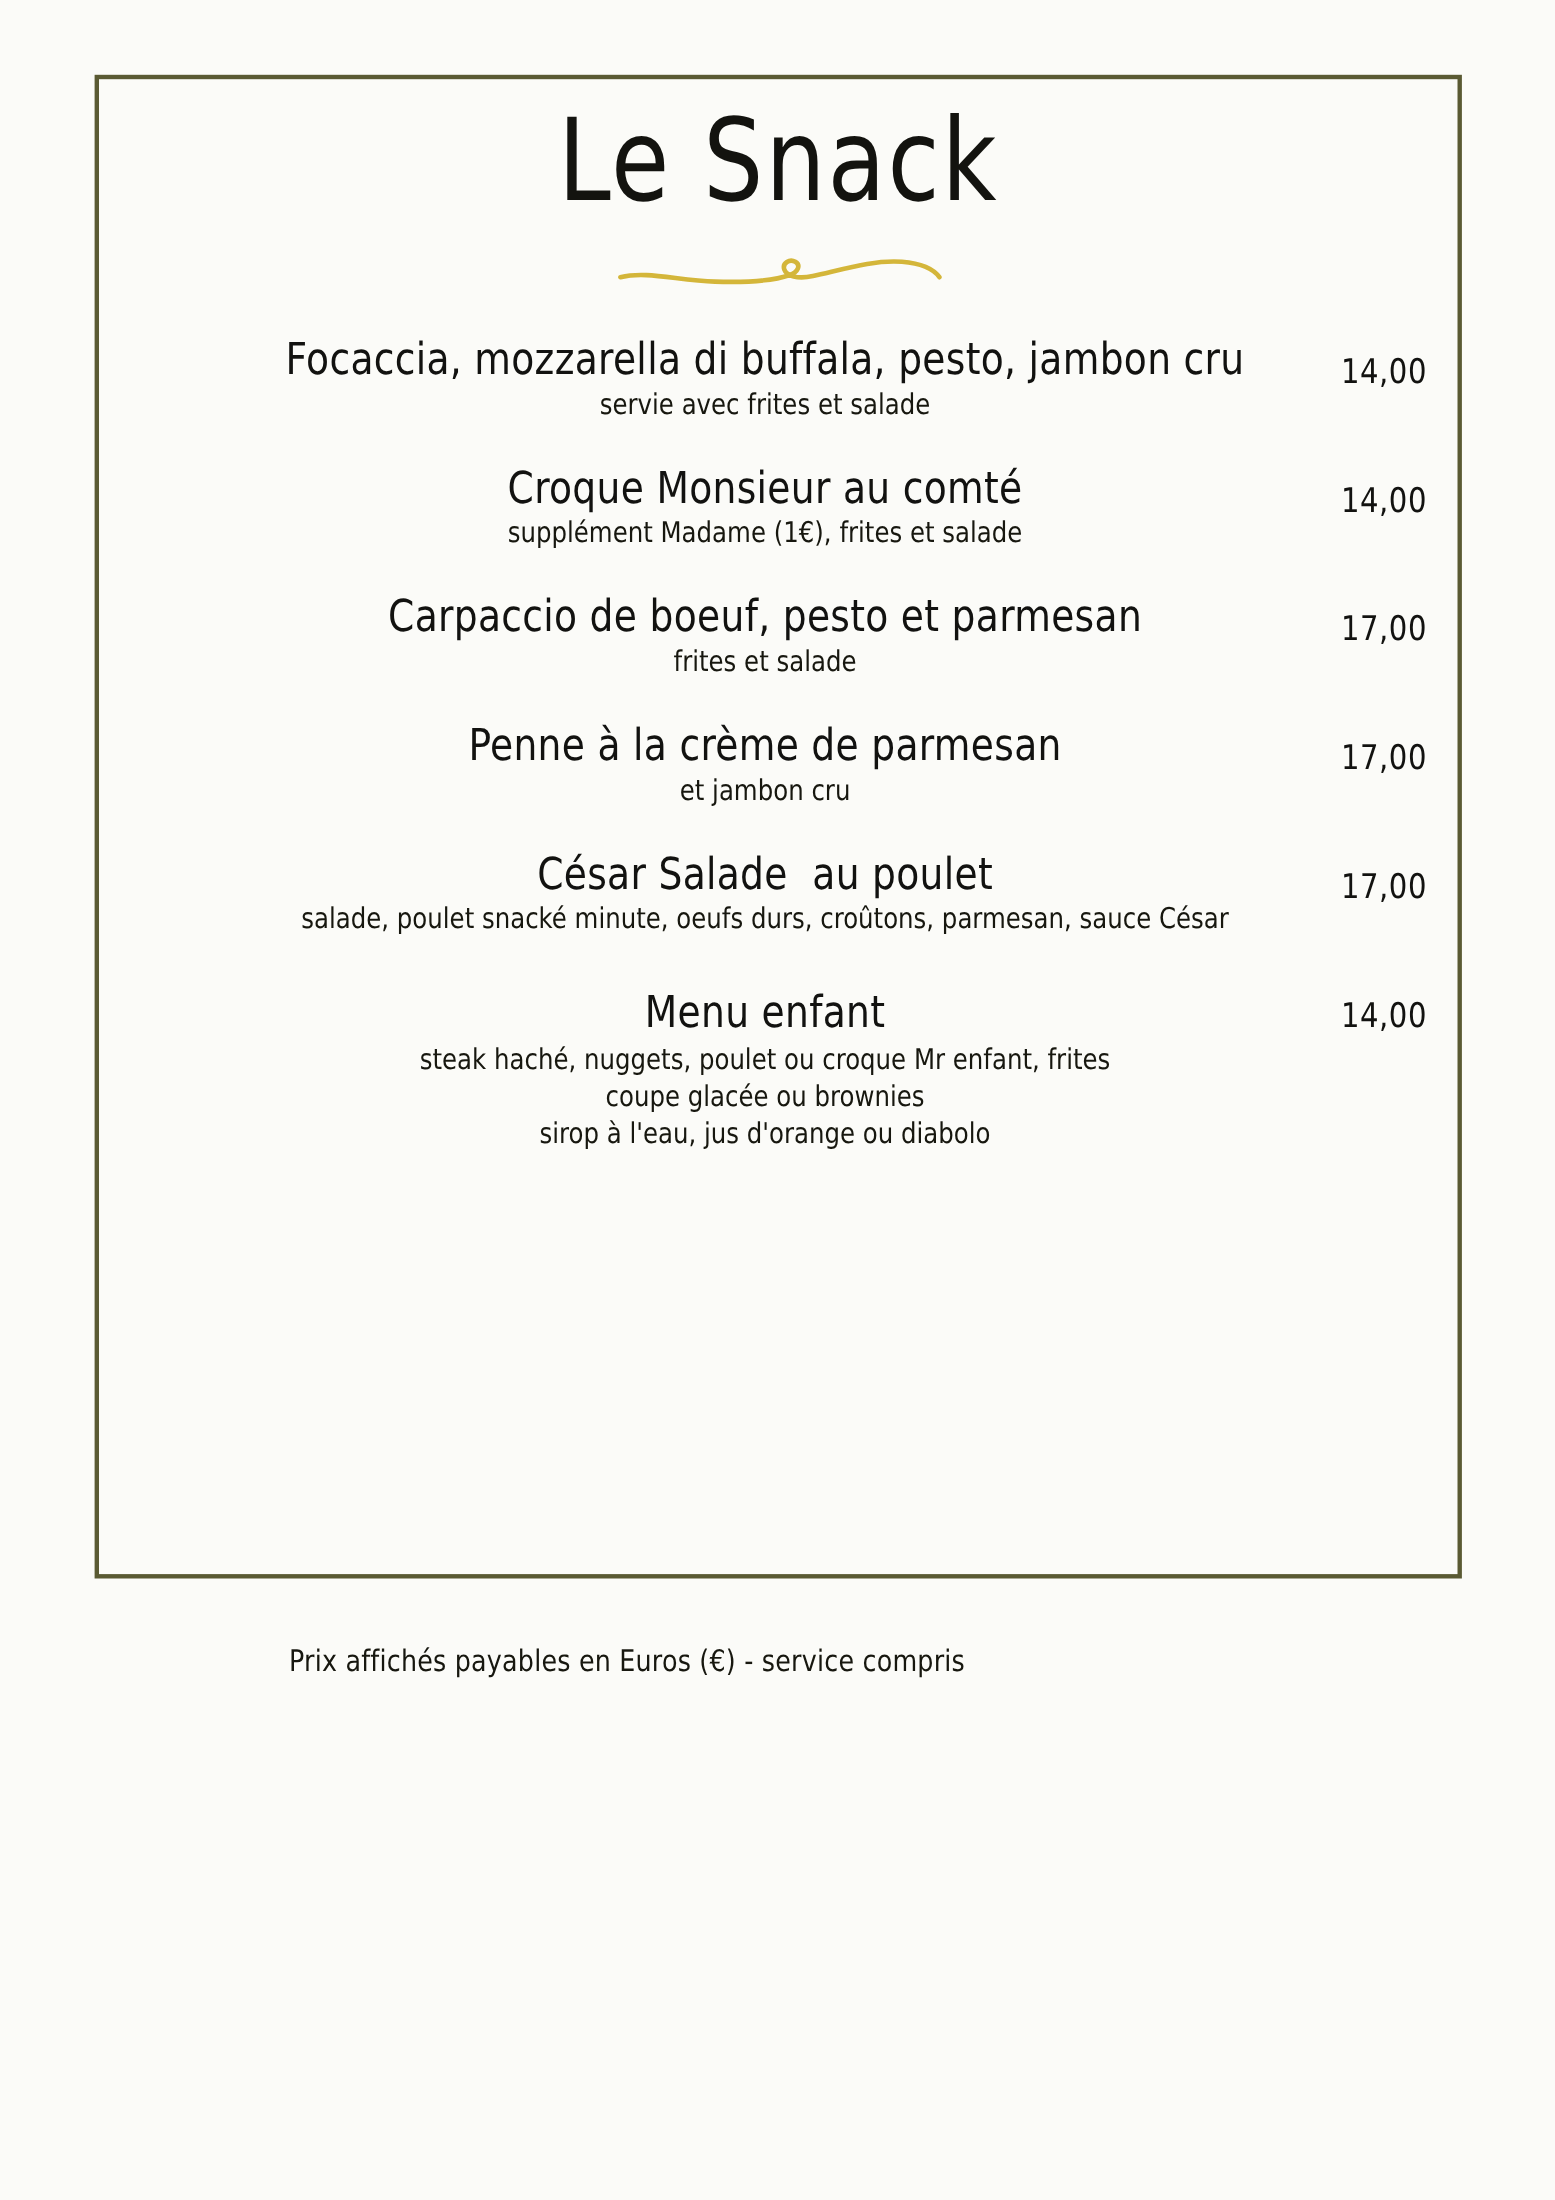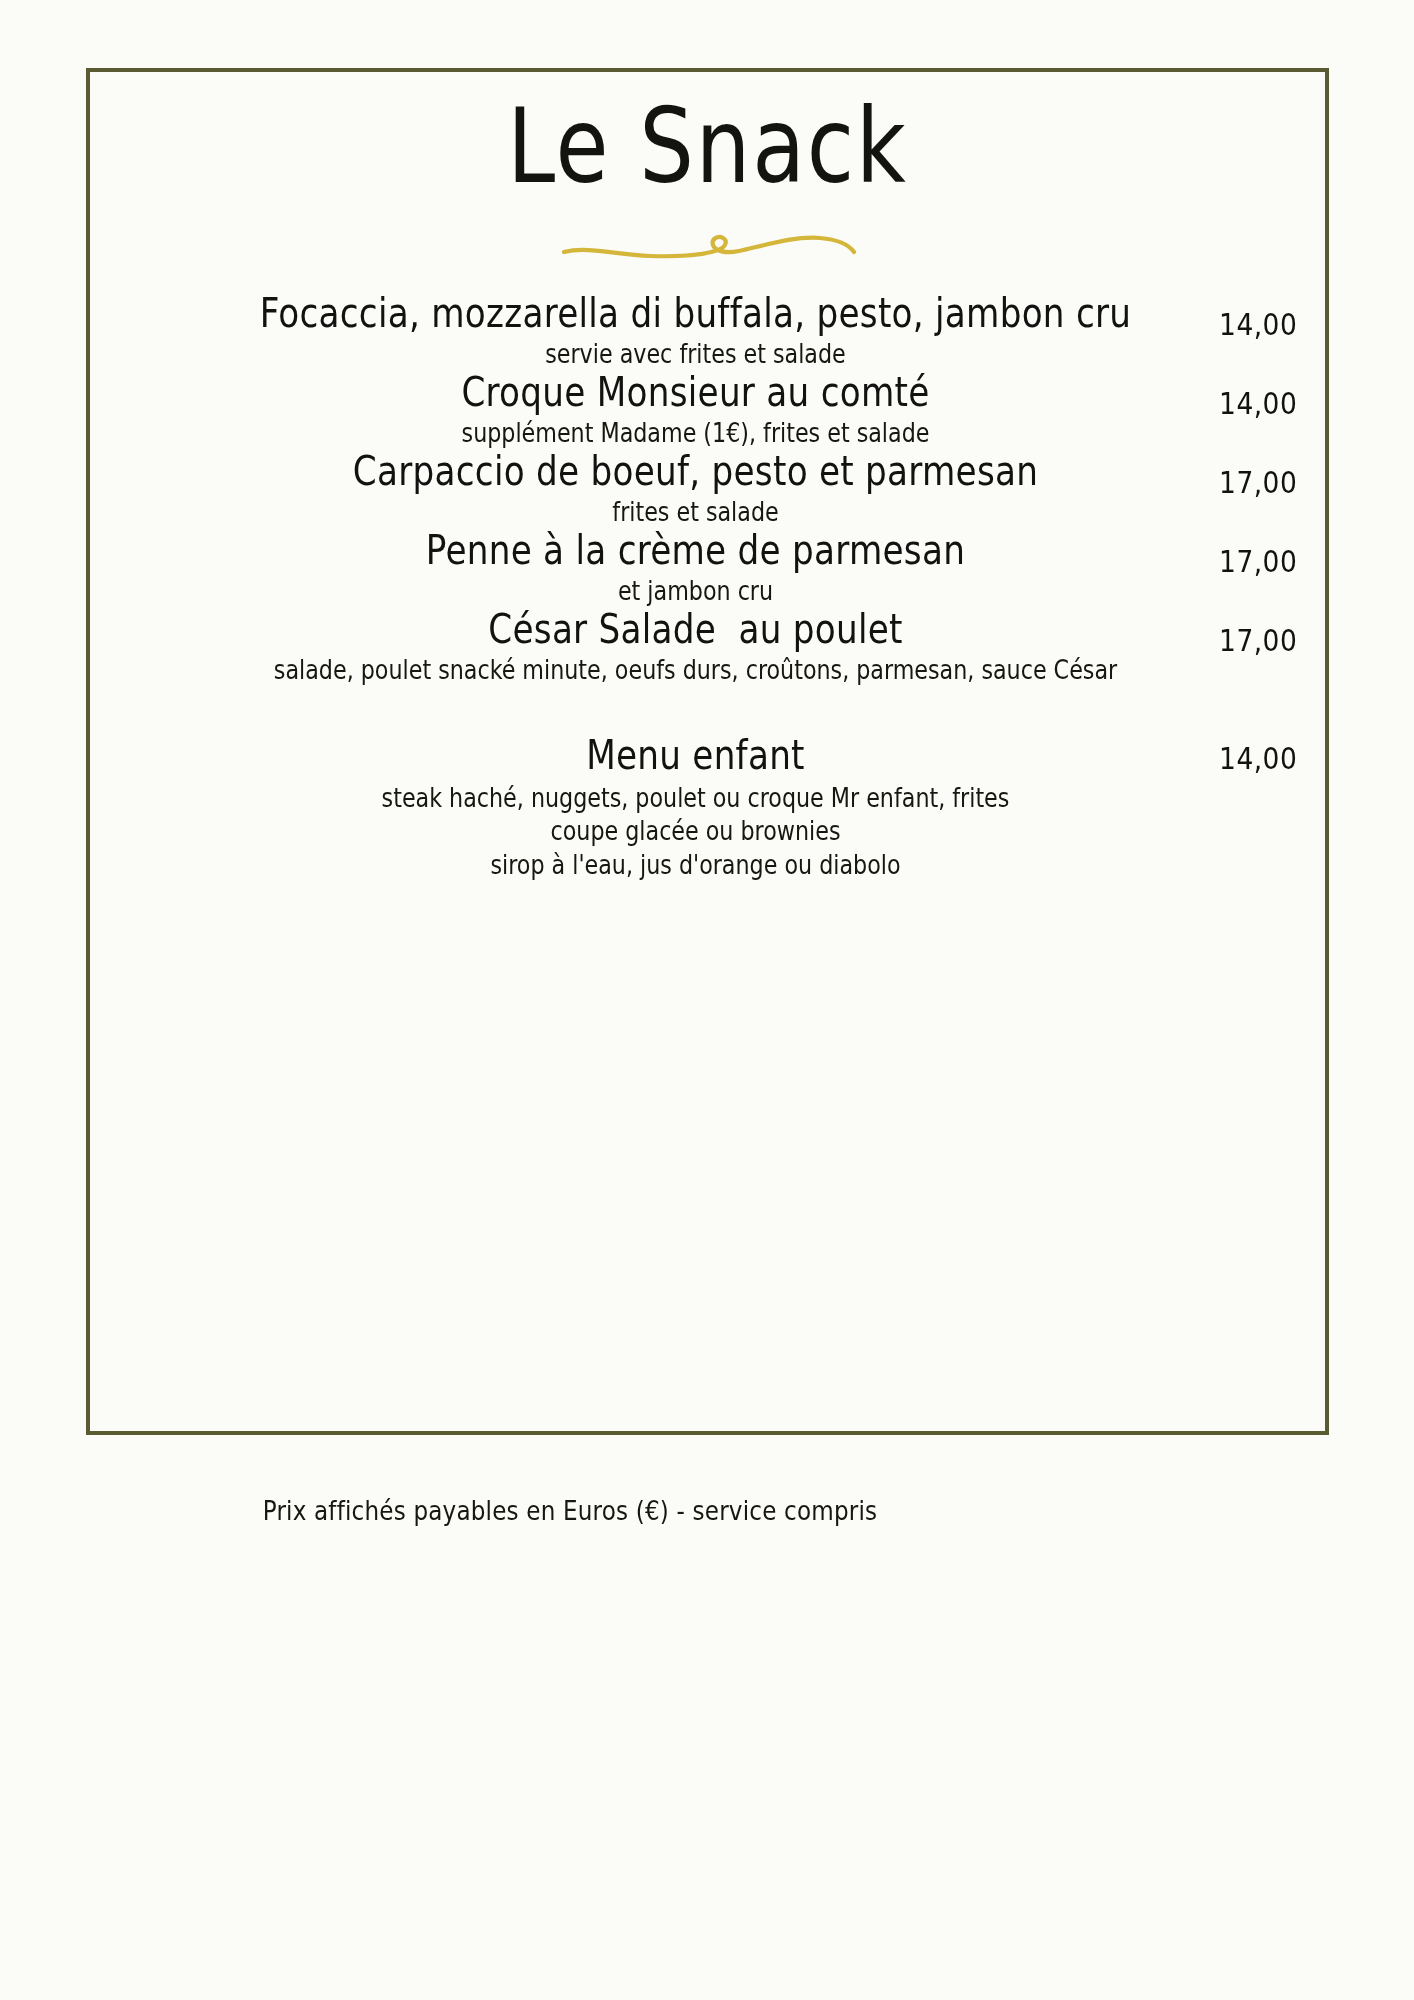--- a/index.html
+++ b/index.html
@@ -68,24 +68,25 @@
   }
 
   
   .menu-list {
     margin: 0;
     padding: 0 0 0 0;
     list-style: none;
   }
   .menu-item {
     position: relative;
+    margin-top: 38px;
     padding: 0 74px 0 50px;
   }
   .menu-item:first-child {
-    margin-top: 26px;
+    margin-top: 40px;
   }
   .item-name {
     display: block;
     text-align: center;
     font-size: 40px;
     font-weight: 300;
     color: #121210;
     line-height: 1.08;
     letter-spacing: 0.3px;
     white-space: pre;

